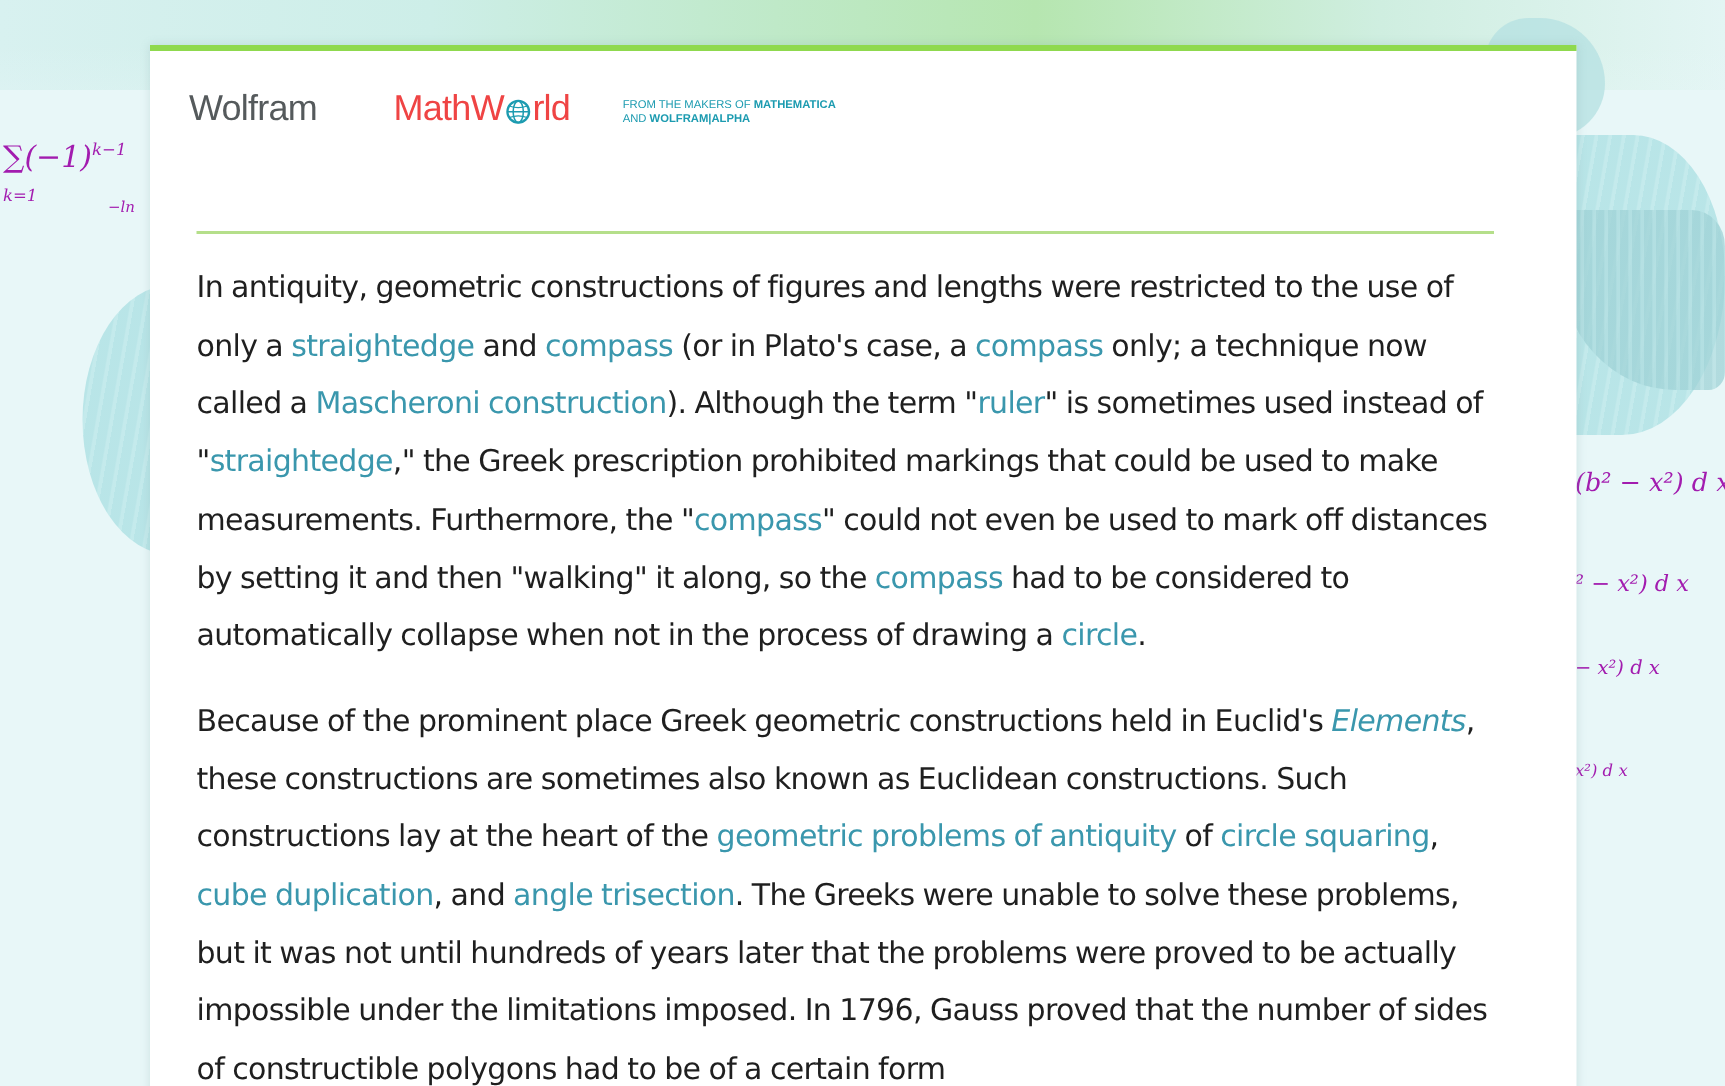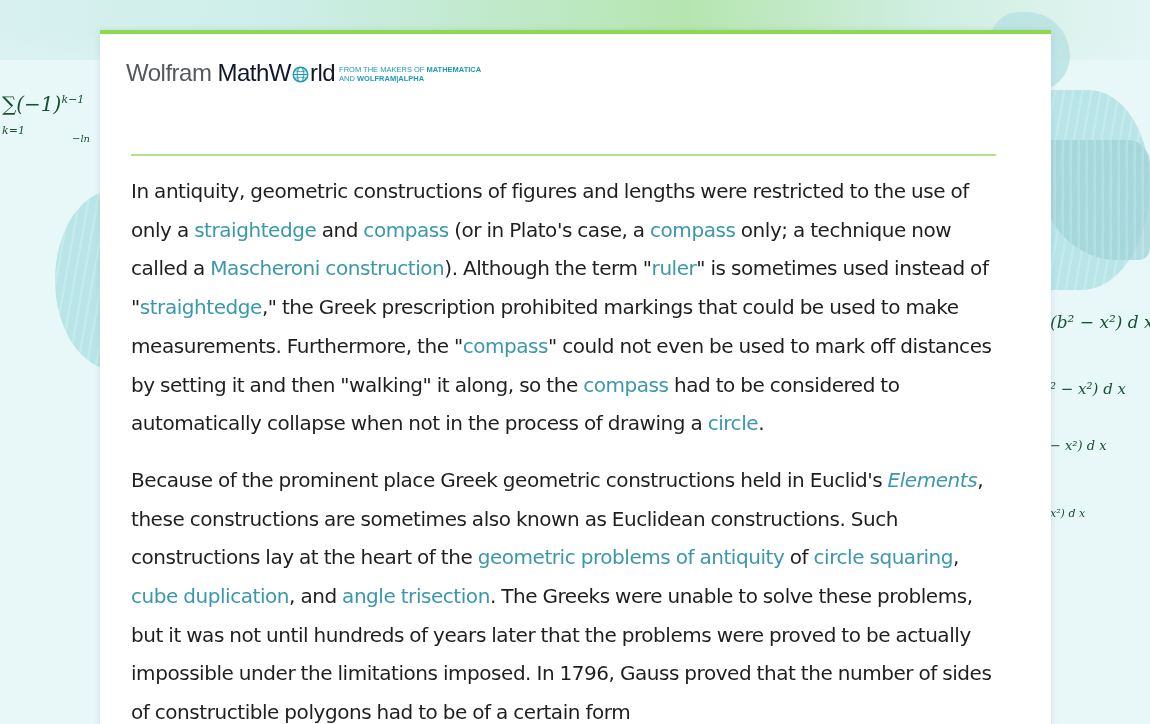--- a/index.html
+++ b/index.html
@@ -23,21 +23,21 @@
     }
     .bg-fade {
       position: absolute;
       left: 0; top: 30px;
       width: 1150px; height: 120px;
       background: linear-gradient(180deg, rgba(232,247,248,0) 0%, #e8f7f8 100%);
     }
     .bg-formula {
       position: absolute;
       font-family: "DejaVu Serif", serif;
-      color: #14532d;
+      color: #a21caf;
       font-style: italic;
       white-space: nowrap;
     }
     .bg-formula.f1 { left: 2px; top: 92px; font-size: 20px; }
     .bg-formula.f1 .sup { font-size: 11px; vertical-align: super; }
     .bg-formula.f2 { left: 72px; top: 133px; font-size: 10px; }
     .bg-formula.f3 { left: 2px; top: 124px; font-size: 11px; }
     .bg-formula.r1 { left: 1050px; top: 312px; font-size: 17px; }
     .bg-formula.r2 { left: 1050px; top: 380px; font-size: 15px; }
     .bg-formula.r3 { left: 1050px; top: 438px; font-size: 13px; text-align: center; }
@@ -82,33 +82,34 @@
       border-top: 4px solid #8fd94e;
       box-shadow: 0 0 6px rgba(120,160,165,0.25);
     }
     .logo {
       position: absolute;
       left: 26px;
       top: 26px;
       display: flex;
       align-items: flex-end;
       white-space: nowrap;
+      gap: 31px;
     }
     .logo-wolfram {
       font-family: "Liberation Sans", sans-serif;
       font-size: 24px;
       color: #555a5c;
       letter-spacing: -0.5px;
       line-height: 26px;
     }
     .logo-mathworld {
       font-family: "Liberation Sans", sans-serif;
       font-size: 24px;
-      color: #0f172a;
-      margin-left: 6px;
+      color: #ef4444;
+      margin-left: 20px;
       letter-spacing: -0.5px;
       line-height: 26px;
       display: flex;
       align-items: flex-end;
     }
     .globe-icon {
       display: inline-block;
       width: 17px;
       height: 17px;
       margin: 0 1px 3px 1px;

